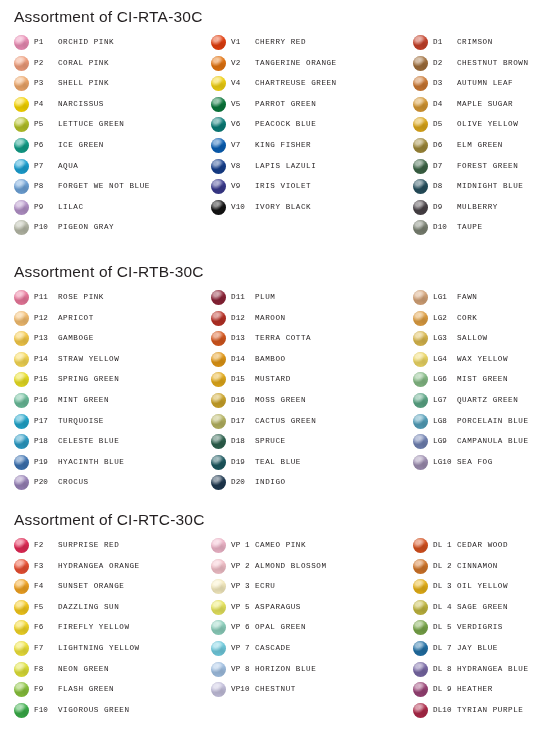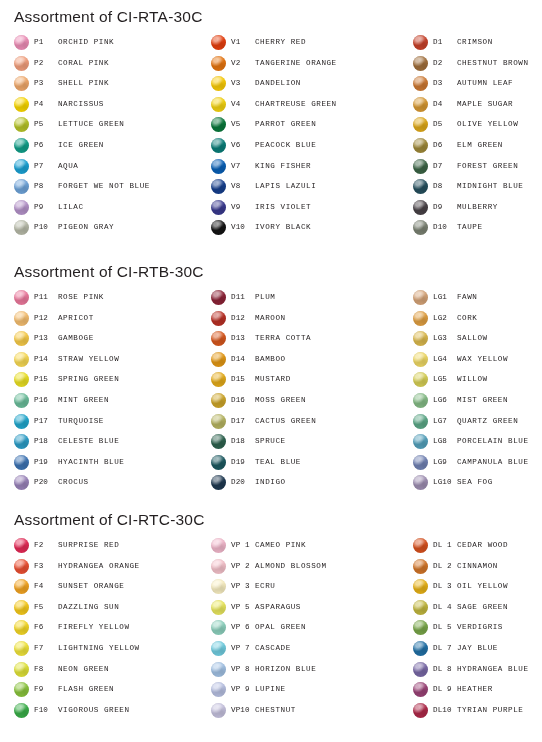--- a/index.html
+++ b/index.html
@@ -207,28 +207,20 @@
           </div>
           <div class="swatch-row">
             <div class="chip" style="background: rgb(232, 118, 16);">
               <div class="tex"></div>
               <div class="edge"></div>
             </div>
             <div class="code">V2</div>
             <div class="name">TANGERINE ORANGE</div>
           </div>
           <div class="swatch-row">
-            <div class="chip" style="background: rgb(251, 205, 8);">
-              <div class="tex"></div>
-              <div class="edge"></div>
-            </div>
-            <div class="code">V3</div>
-            <div class="name">DANDELION</div>
-          </div>
-          <div class="swatch-row">
             <div class="chip" style="background: rgb(245, 212, 17);">
               <div class="tex"></div>
               <div class="edge"></div>
             </div>
             <div class="code">V4</div>
             <div class="name">CHARTREUSE GREEN</div>
           </div>
           <div class="swatch-row">
             <div class="chip" style="background: rgb(11, 122, 61);">
               <div class="tex"></div>
@@ -556,28 +548,20 @@
           </div>
           <div class="swatch-row">
             <div class="chip" style="background: rgb(240, 218, 102);">
               <div class="tex"></div>
               <div class="edge"></div>
             </div>
             <div class="code">LG4</div>
             <div class="name">WAX YELLOW</div>
           </div>
           <div class="swatch-row">
-            <div class="chip" style="background: rgb(216, 209, 87);">
-              <div class="tex"></div>
-              <div class="edge"></div>
-            </div>
-            <div class="code">LG5</div>
-            <div class="name">WILLOW</div>
-          </div>
-          <div class="swatch-row">
             <div class="chip" style="background: rgb(134, 189, 135);">
               <div class="tex"></div>
               <div class="edge"></div>
             </div>
             <div class="code">LG6</div>
             <div class="name">MIST GREEN</div>
           </div>
           <div class="swatch-row">
             <div class="chip" style="background: rgb(93, 169, 136);">
               <div class="tex"></div>
@@ -741,28 +725,20 @@
           </div>
           <div class="swatch-row">
             <div class="chip" style="background: rgb(163, 195, 230);">
               <div class="tex"></div>
               <div class="edge"></div>
             </div>
             <div class="code">VP 8</div>
             <div class="name">HORIZON BLUE</div>
           </div>
           <div class="swatch-row">
-            <div class="chip" style="background: rgb(185, 194, 228);">
-              <div class="tex"></div>
-              <div class="edge"></div>
-            </div>
-            <div class="code">VP 9</div>
-            <div class="name">LUPINE</div>
-          </div>
-          <div class="swatch-row">
             <div class="chip" style="background: rgb(199, 195, 224);">
               <div class="tex"></div>
               <div class="edge"></div>
             </div>
             <div class="code">VP10</div>
             <div class="name">CHESTNUT</div>
           </div>
         </div>
         <div class="col col-3">
           <div class="swatch-row">

